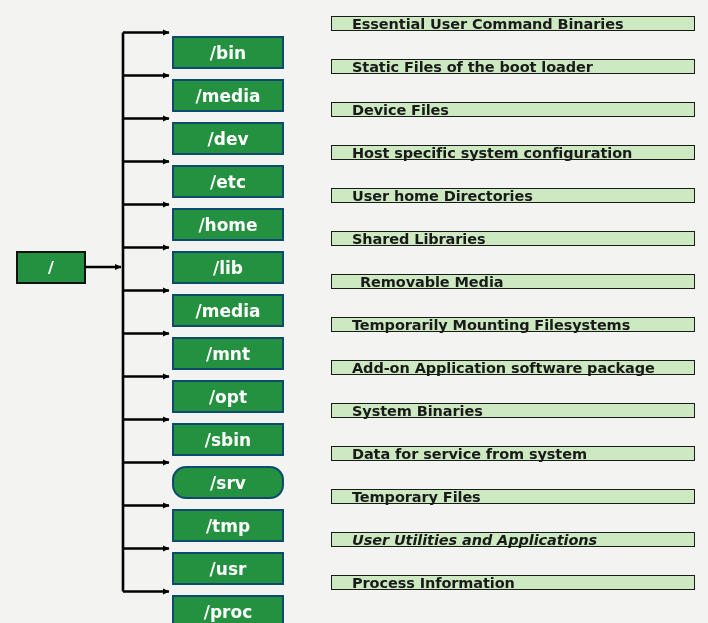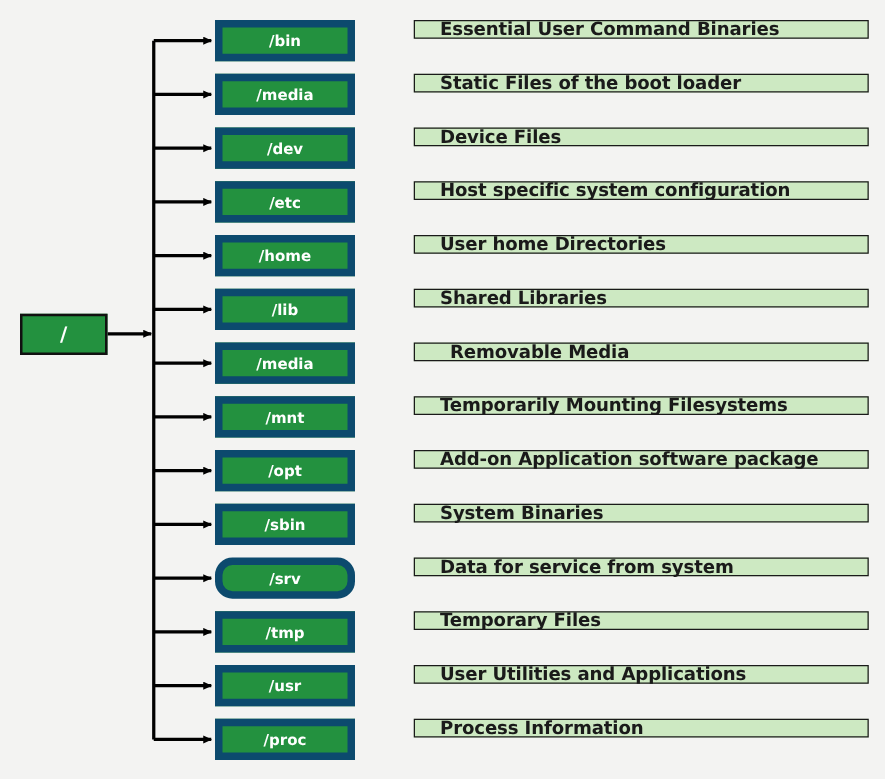--- a/index.html
+++ b/index.html
@@ -42,28 +42,29 @@
     align-items: center;
     justify-content: center;
     letter-spacing: 0.2px;
   }
   .dir-node {
     position: absolute;
     left: 172px;
     width: 112px;
     height: 33px;
     background: #23913f;
-    border: 6px solid #0c4a6e;
+    border: 2px solid #0c4a6e;
     box-sizing: border-box;
     color: #ffffff;
-    font-size: 12px;
+    font-size: 17px;
     font-weight: bold;
     display: flex;
     align-items: center;
     justify-content: center;
+    margin-top: 20px;
   }
   .desc-node {
     position: absolute;
     left: 331px;
     width: 364px;
     height: 15px;
     background: #cde9c2;
     border: 1.6px solid #1a1a1a;
     box-sizing: border-box;
     color: #1a1a1a;
@@ -180,21 +181,21 @@
       </div>
       <div class="dir-node" style="top: 489px;">
         <span>/tmp</span>
       </div>
       <div class="desc-node" style="top: 489px;">
         <span>Temporary Files</span>
       </div>
       <div class="dir-node" style="top: 532px;">
         <span>/usr</span>
       </div>
-      <div class="desc-node" style="top: 532px;">
+      <div class="desc-node" style="top: 532px; font-style: italic;">
         <span>User Utilities and Applications</span>
       </div>
       <div class="dir-node" style="top: 575px;">
         <span>/proc</span>
       </div>
       <div class="desc-node" style="top: 575px;">
         <span>Process Information</span>
       </div>
     </div>
 

